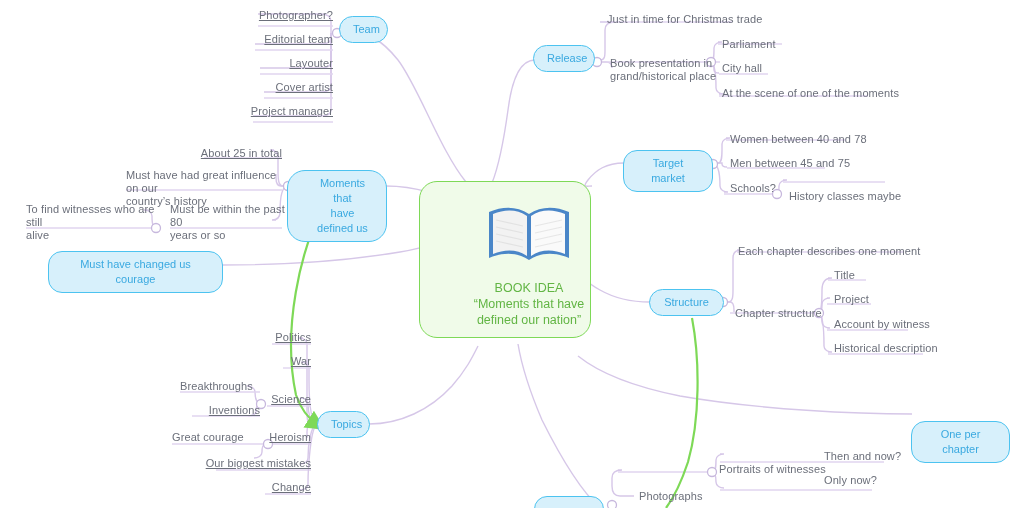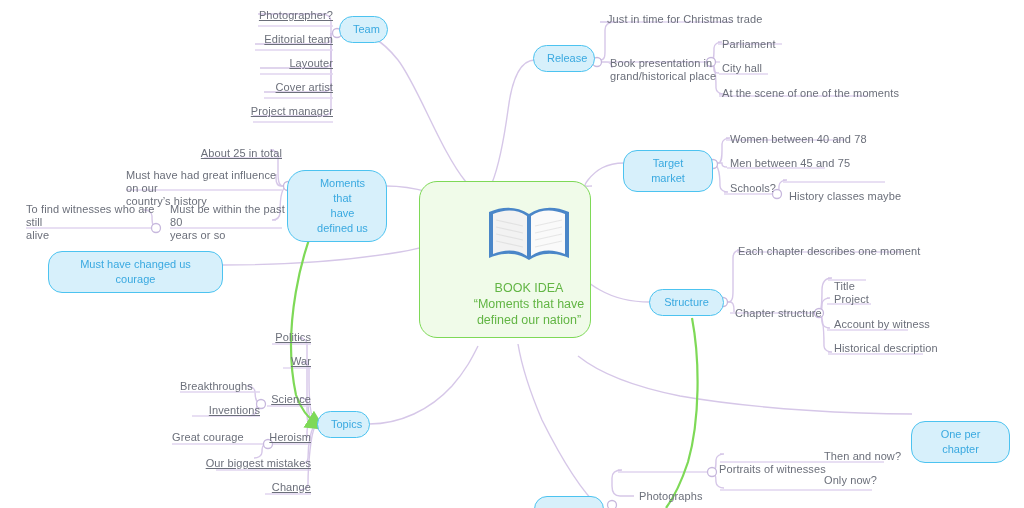--- a/index.html
+++ b/index.html
@@ -253,21 +253,21 @@
   <div class="leaf" style="left:722px; top:62px; width:120px;">City hall</div>
   <div class="leaf" style="left:722px; top:87px; width:210px;">At the scene of one of the moments</div>
 
   <div class="leaf" style="left:730px; top:133px; width:190px;">Women between 40 and 78</div>
   <div class="leaf" style="left:730px; top:157px; width:190px;">Men between 45 and 75</div>
   <div class="leaf" style="left:730px; top:182px; width:70px;">Schools?</div>
   <div class="leaf" style="left:789px; top:182px; width:150px;margin-top:8px;">History classes maybe</div>
 
   <div class="leaf" style="left:738px; top:245px; width:230px;">Each chapter describes one moment</div>
   <div class="leaf" style="left:735px; top:307px; width:120px;">Chapter structure</div>
-  <div class="leaf" style="left:834px; top:269px; width:130px;margin-top:11px;">Title</div>
+  <div class="leaf" style="left:834px; top:269px; width:130px;">Title</div>
   <div class="leaf" style="left:834px; top:293px; width:130px;">Project</div>
   <div class="leaf" style="left:834px; top:318px; width:150px;">Account by witness</div>
   <div class="leaf" style="left:834px; top:342px; width:160px;">Historical description</div>
 
   <div class="leaf r" style="left:182px; top:147px; width:100px;">About 25 in total</div>
   <div class="leaf" style="left:126px; top:169px; width:160px;">Must have had great influence on our
 country’s history</div>
   <div class="leaf" style="left:170px; top:203px; width:115px;">Must be within the past 80
 years or so</div>
   <div class="leaf" style="left:26px; top:203px; width:130px;">To find witnesses who are still

